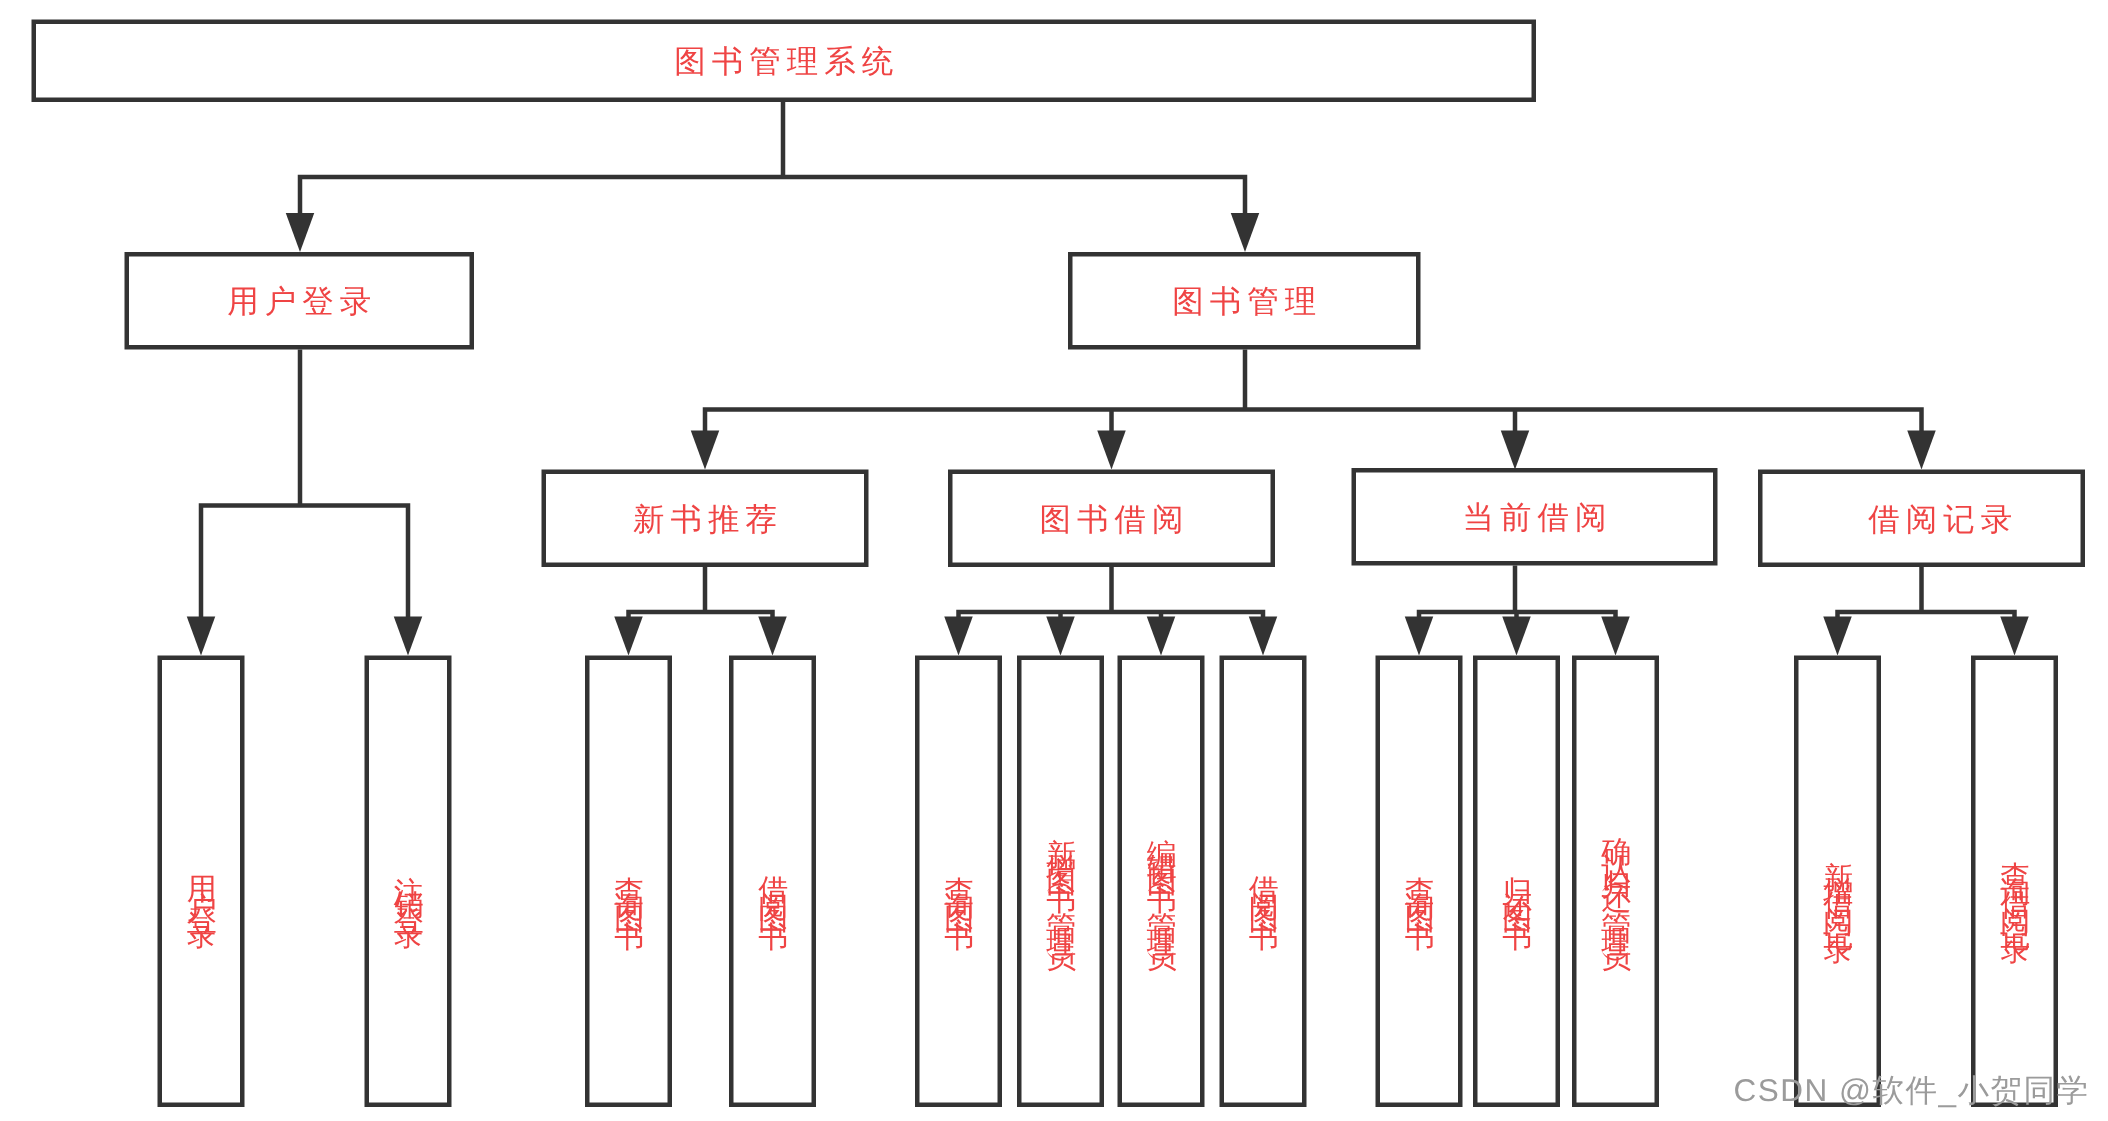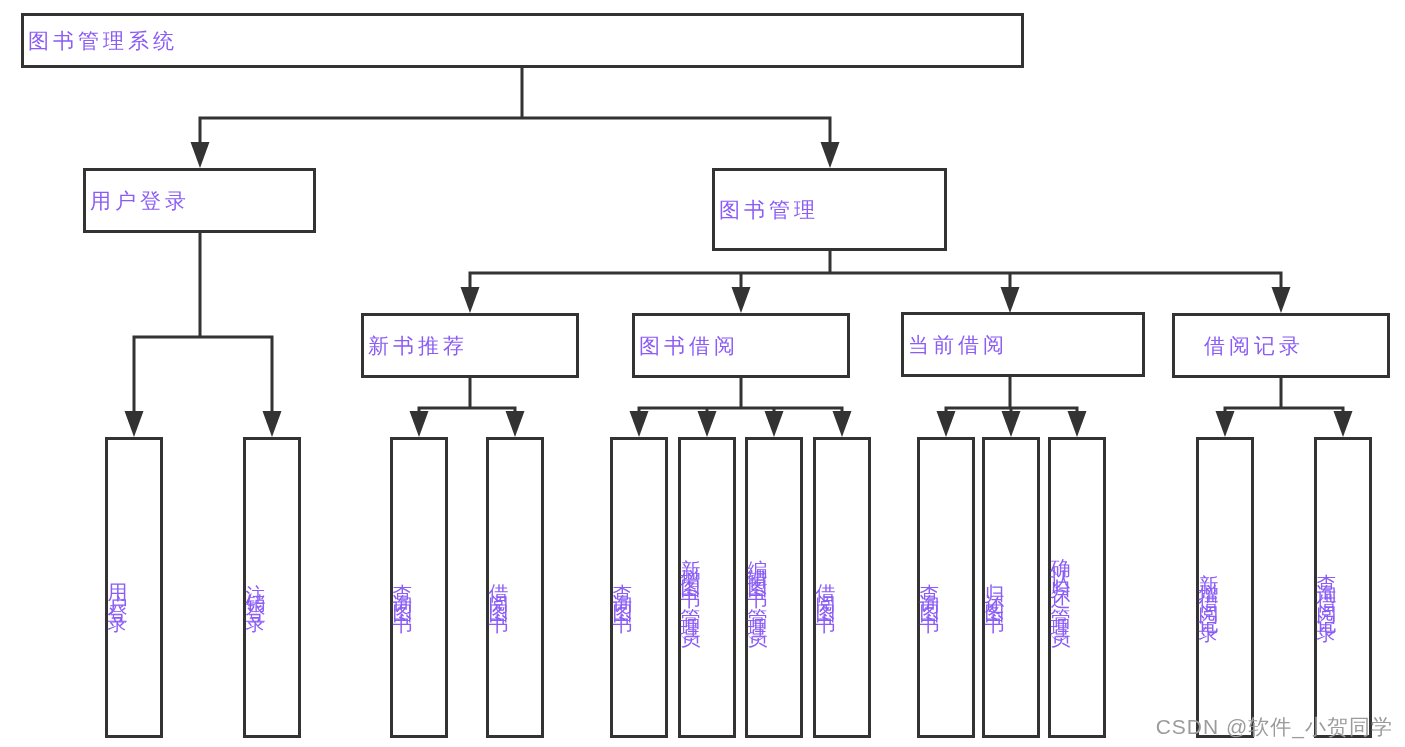--- a/index.html
+++ b/index.html
@@ -28,21 +28,22 @@
     stroke-width: 3;
     stroke-linecap: square;
   }
   .node {
     position: absolute;
     box-sizing: border-box;
     border: 3px solid #333333;
     background: #ffffff;
     display: flex;
     align-items: center;
-    color: #8b5cf6;
+    justify-content: center;
+    color: #ef4444;
     z-index: 1;
   }
   .node.h span {
     font-size: 21px;
     letter-spacing: 4px;
     text-indent: 4px;
     white-space: nowrap;
   }
   .node.v span {
     writing-mode: vertical-rl;
@@ -108,21 +109,21 @@
     <use href="#arrow" x="1343" y="437"></use>
   </svg>
 
   <div class="node h" style="left:21px; top:13px; width:1003px; height:55px;">
     <span>图书管理系统</span>
   </div>
 
   <div class="node h" style="left:83px; top:168px; width:233px; height:65px;">
     <span>用户登录</span>
   </div>
-  <div class="node h" style="left:712px; top:168px; width:235px; height:83px;">
+  <div class="node h" style="left:712px; top:168px; width:235px; height:65px;">
     <span>图书管理</span>
   </div>
 
   <div class="node h" style="left:361px; top:313px; width:218px; height:65px;">
     <span>新书推荐</span>
   </div>
   <div class="node h" style="left:632px; top:313px; width:218px; height:65px;">
     <span>图书借阅</span>
   </div>
   <div class="node h" style="left:901px; top:312px; width:244px; height:65px;">

